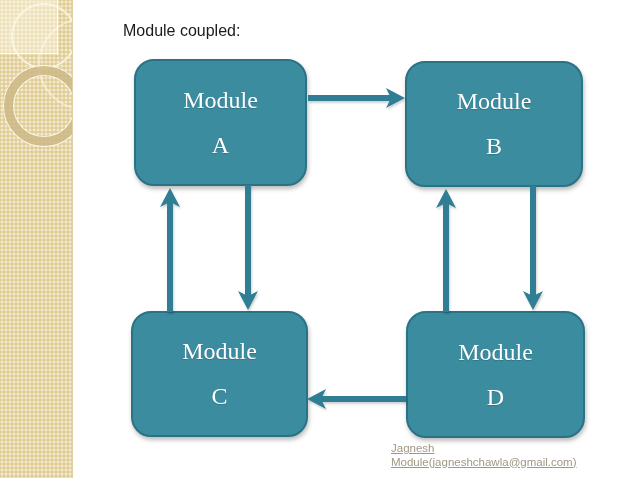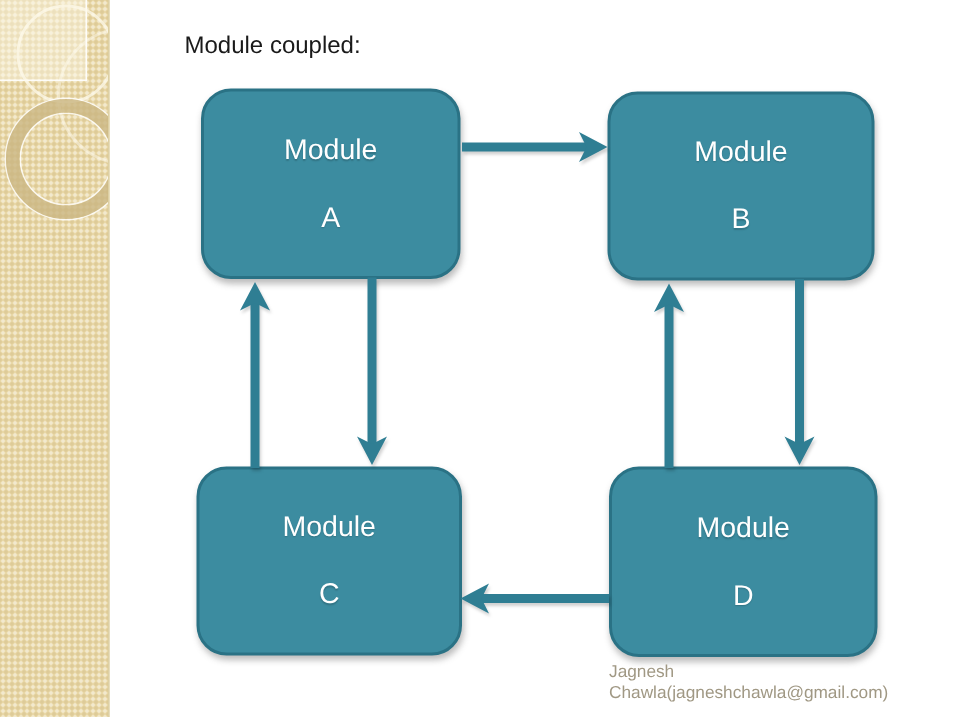--- a/index.html
+++ b/index.html
@@ -42,39 +42,39 @@
     font-size:16px;line-height:19px;color:var(--title-color,#1a1a1a);
   }
   
   .node{
     position:absolute;box-sizing:border-box;border-radius:20px;
     background:var(--node-fill,#3c8ca0);
     border:2px solid var(--node-border,#2a7285);
     box-shadow:1px 3px 4px rgba(90,90,90,0.4);
     display:flex;flex-direction:column;align-items:center;justify-content:center;
     color:var(--node-text,#ffffff);
-    font-family:Liberation Sans, sans-serif;
-    font-size:19px;line-height:45px;text-align:center;
+    font-family:Liberation Serif, serif;
+    font-size:24px;line-height:45px;text-align:center;
     text-shadow:0 1px 1px rgba(0,0,0,0.18);
   }
   .node-a{left:134px;top:59px;width:173px;height:127px;}
   .node-b{left:405px;top:61px;width:178px;height:126px;}
   .node-c{left:131px;top:311px;width:177px;height:126px;}
   .node-d{left:406px;top:311px;width:179px;height:127px;}
   
   .arrows{
     position:absolute;left:0;top:0;width:638px;height:478px;pointer-events:none;
     filter:drop-shadow(1px 2px 1px rgba(0,0,0,0.18));
   }
   .arrows line{stroke:var(--arrow,#2f7e93);stroke-width:6;}
   .arrows polygon{fill:var(--arrow,#2f7e93);}
   
   .attribution{
-    position:absolute;left:406px;top:442px;width:230px;
-    font-size:11.5px;line-height:13.5px;color:var(--attribution-color,#a09884);
+    position:absolute;left:391px;top:442px;width:230px;
+    font-size:11.5px;line-height:13.5px;color:var(--attribution-color,#a09884);text-decoration:underline;
   }
 </style>
 </head>
 <body>
 
 <div class="sidebar">
   <div class="decor-circle-thin circle-2"></div>
   <div class="decor-square"></div>
   <div class="decor-circle-thin circle-1"></div>
   <div class="decor-ring"></div>
@@ -124,14 +124,14 @@
     <polygon points="533,310 523,291 533,296 543,291"></polygon>
   </g>
   <g>
     <line x1="406" y1="399" x2="320" y2="399"></line>
     <polygon points="307,399 326,389 321,399 326,409"></polygon>
   </g>
 </svg>
 
 <div class="attribution">
   <div>Jagnesh</div>
-  <div>Chawla(jagneshchawla@gmail.com)</div>
+  <div>Module(jagneshchawla@gmail.com)</div>
 </div>
 
 </body></html>

